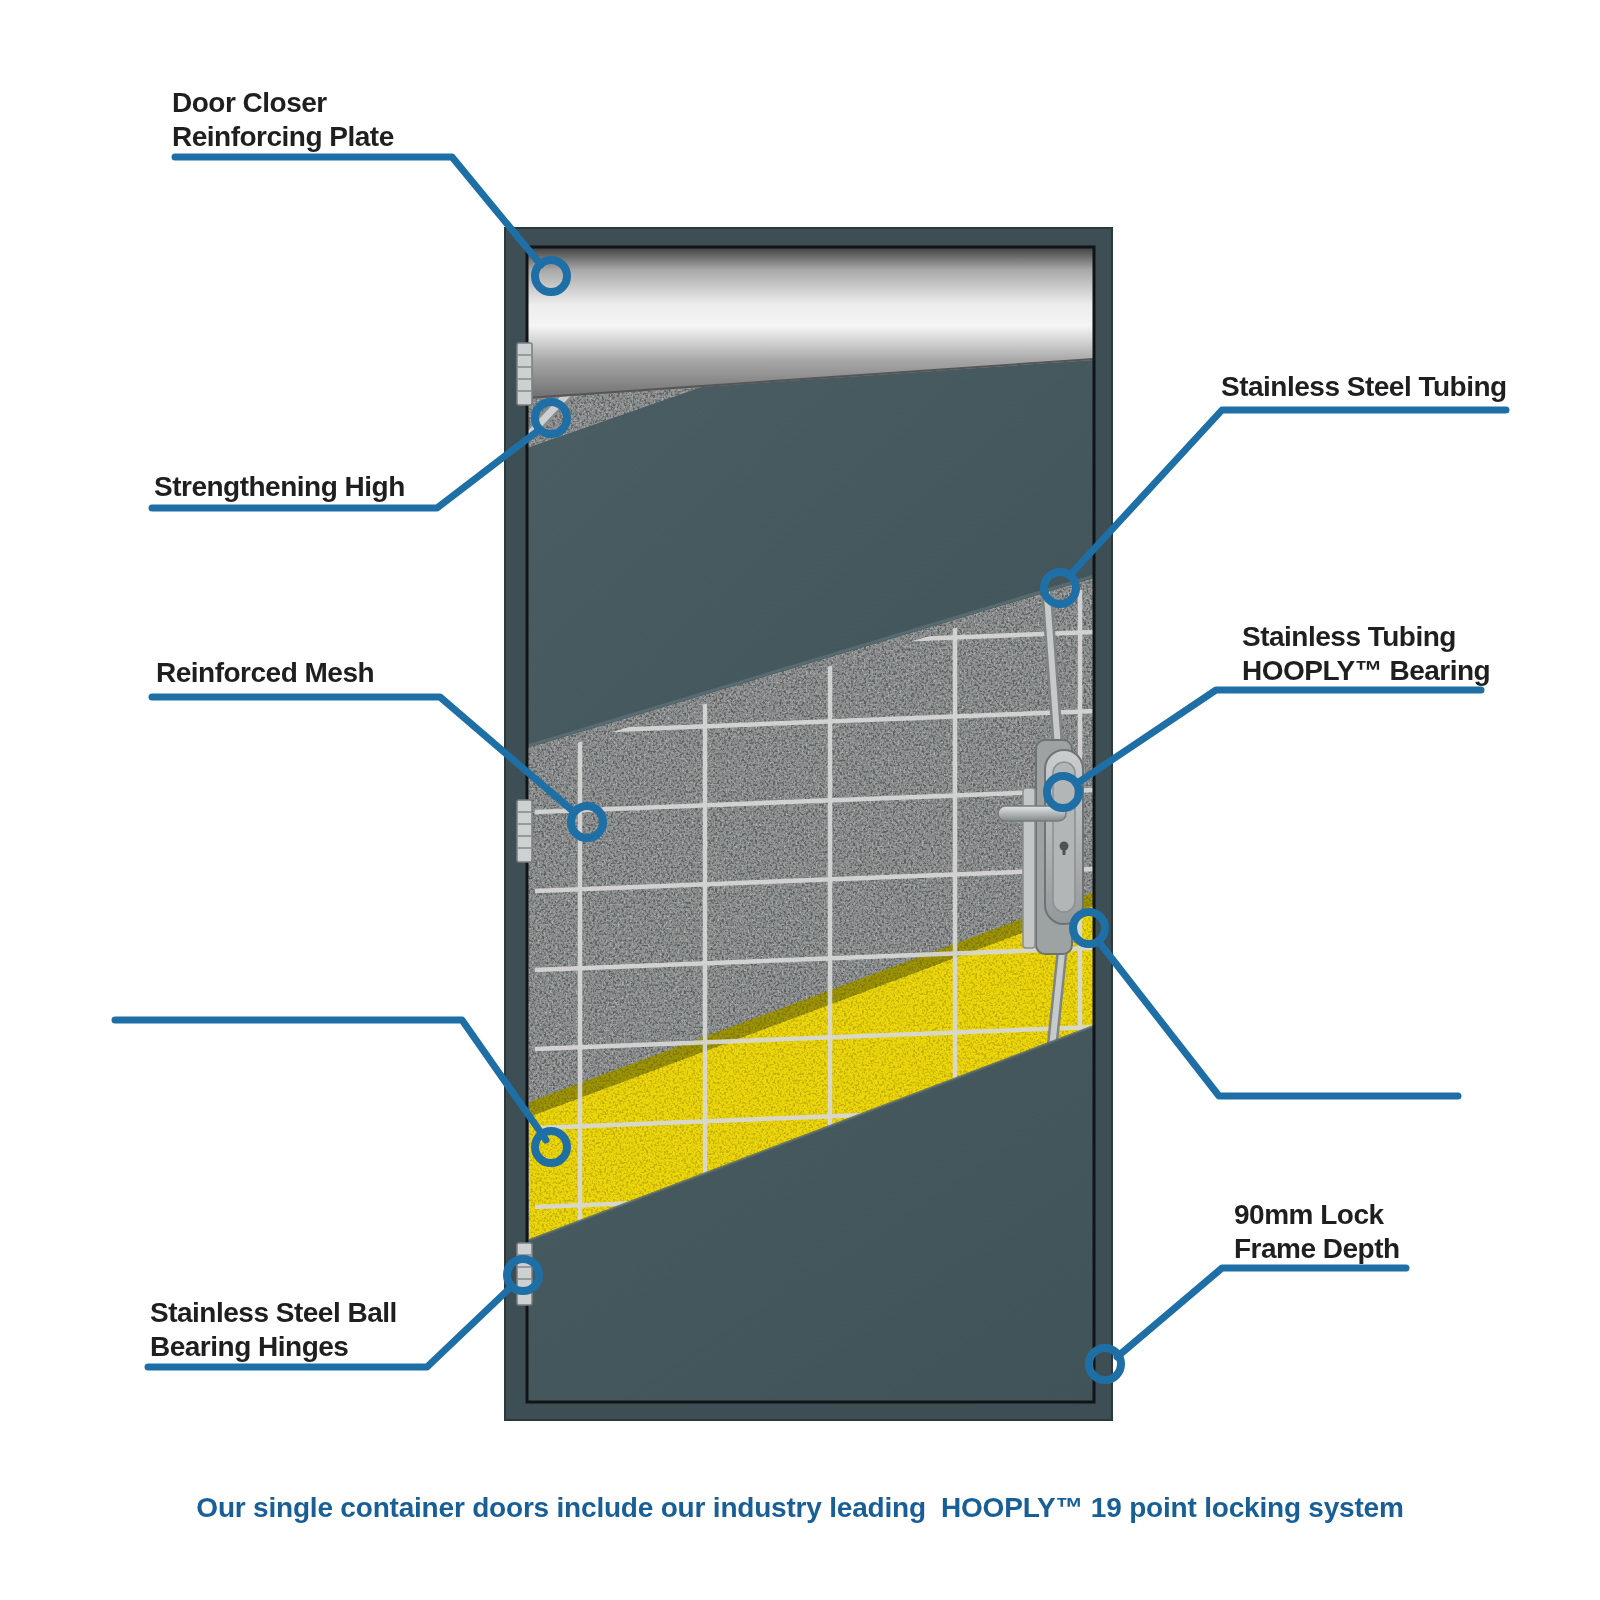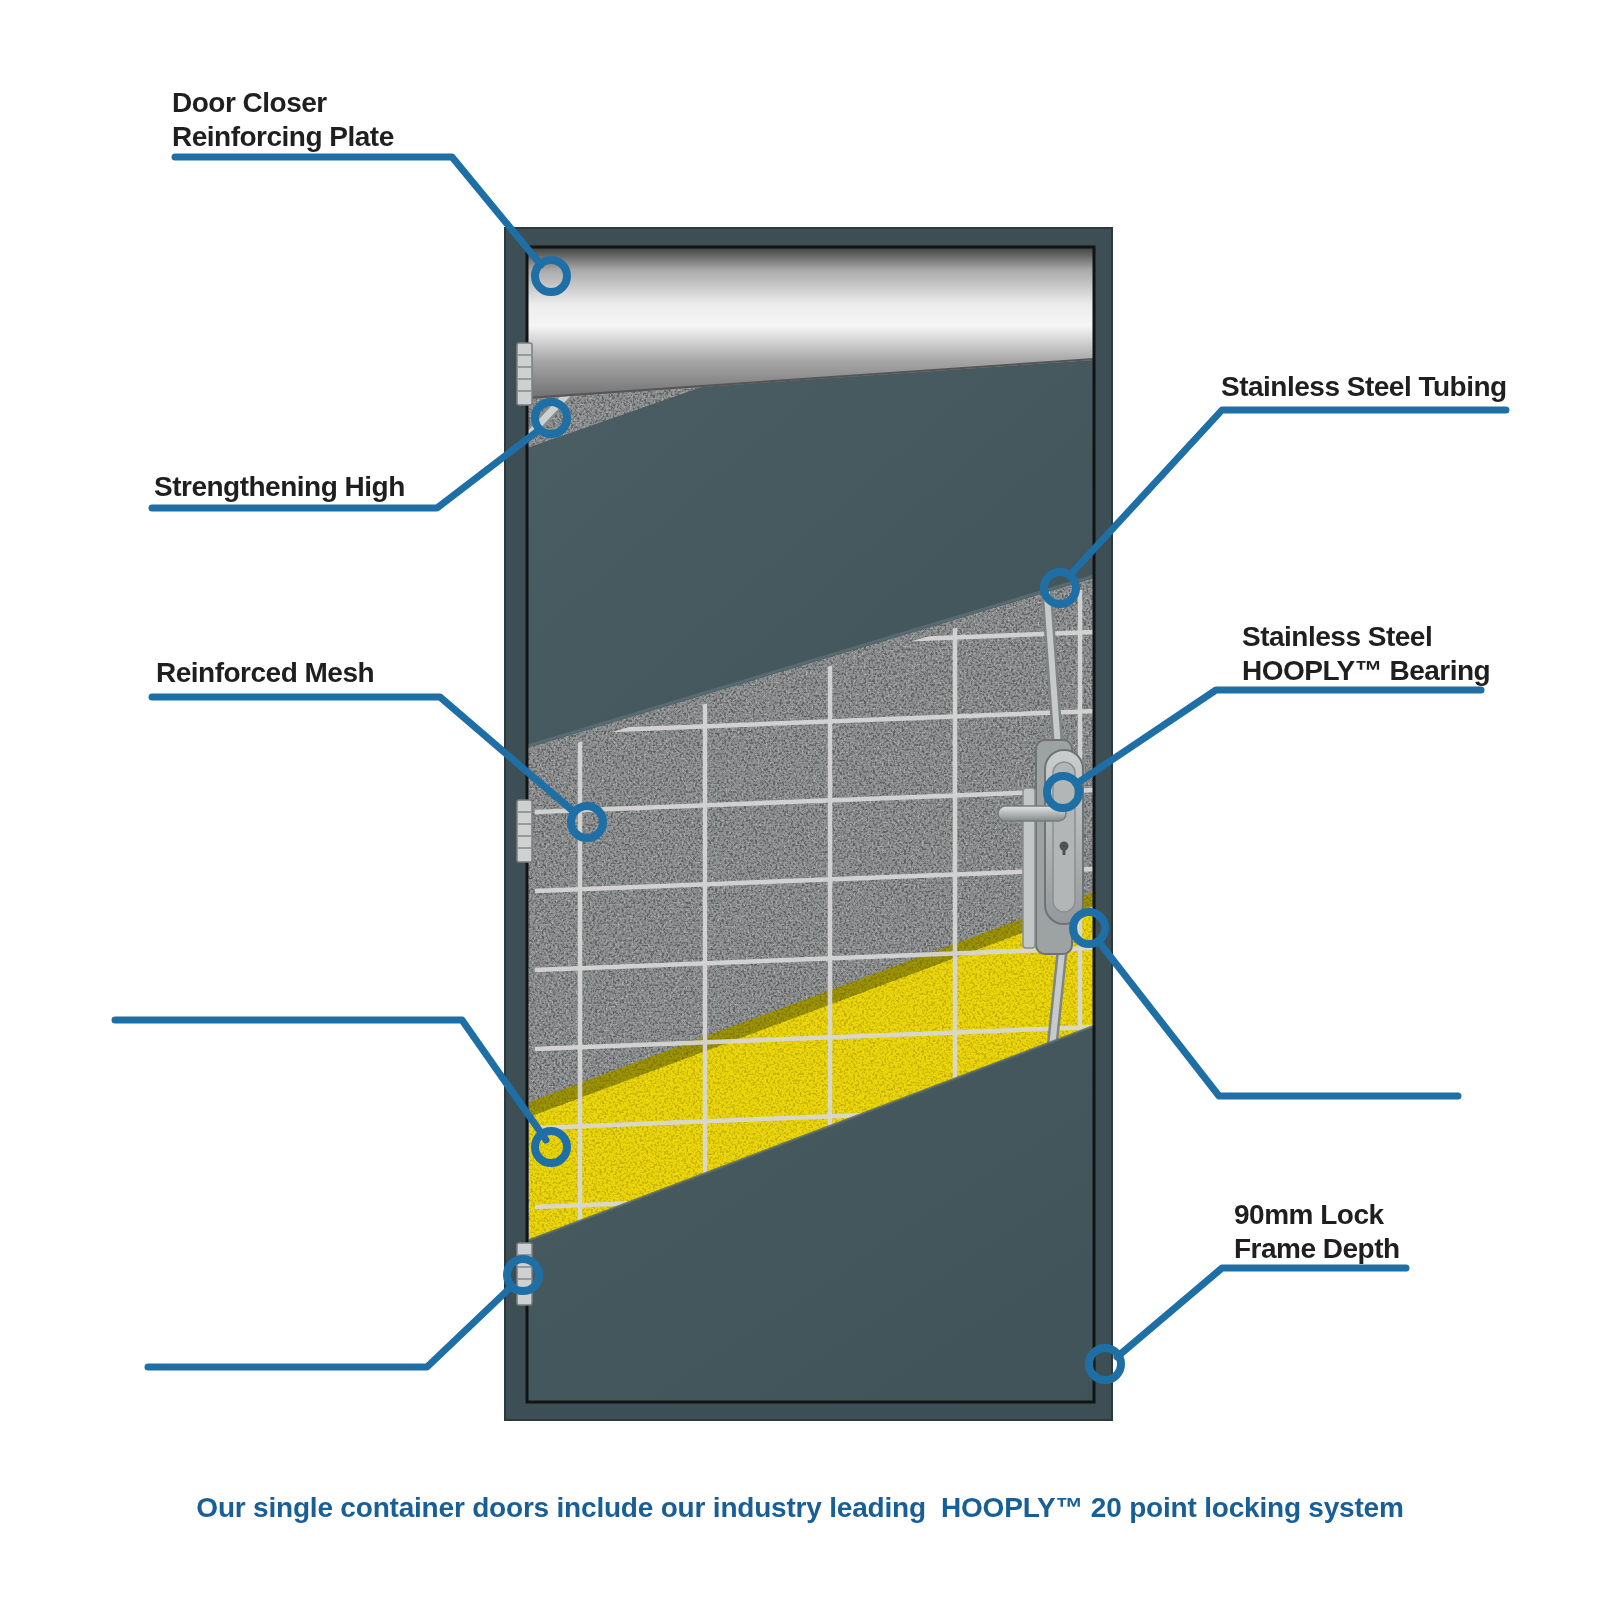--- a/index.html
+++ b/index.html
@@ -185,31 +185,35 @@
 
 <div class="callout-label" style="left:154px;top:470px;">
   <div>Strengthening High</div>
 </div>
 
 <div class="callout-label" style="left:156px;top:656px;">
   <div>Reinforced Mesh</div>
 </div>
 
 
+<div class="callout-label" style="left:150px;top:1296px;">
+  <div>Stainless Steel Ball</div>
+  <div>Bearing Hinges</div>
+</div>
 
 <div class="callout-label" style="left:1221px;top:370px;">
   <div>Stainless Steel Tubing</div>
 </div>
 
 <div class="callout-label" style="left:1242px;top:620px;">
-  <div>Stainless Steel</div>
+  <div>Stainless Tubing</div>
   <div>HOOPLY™ Bearing</div>
 </div>
 
 
 <div class="callout-label" style="left:1234px;top:1198px;">
   <div>90mm Lock</div>
   <div>Frame Depth</div>
 </div>
 
-<div class="caption">Our single container doors include our industry leading  HOOPLY™ 20 point locking system</div>
+<div class="caption">Our single container doors include our industry leading  HOOPLY™ 19 point locking system</div>
 
 </div>
 
 </body></html>

